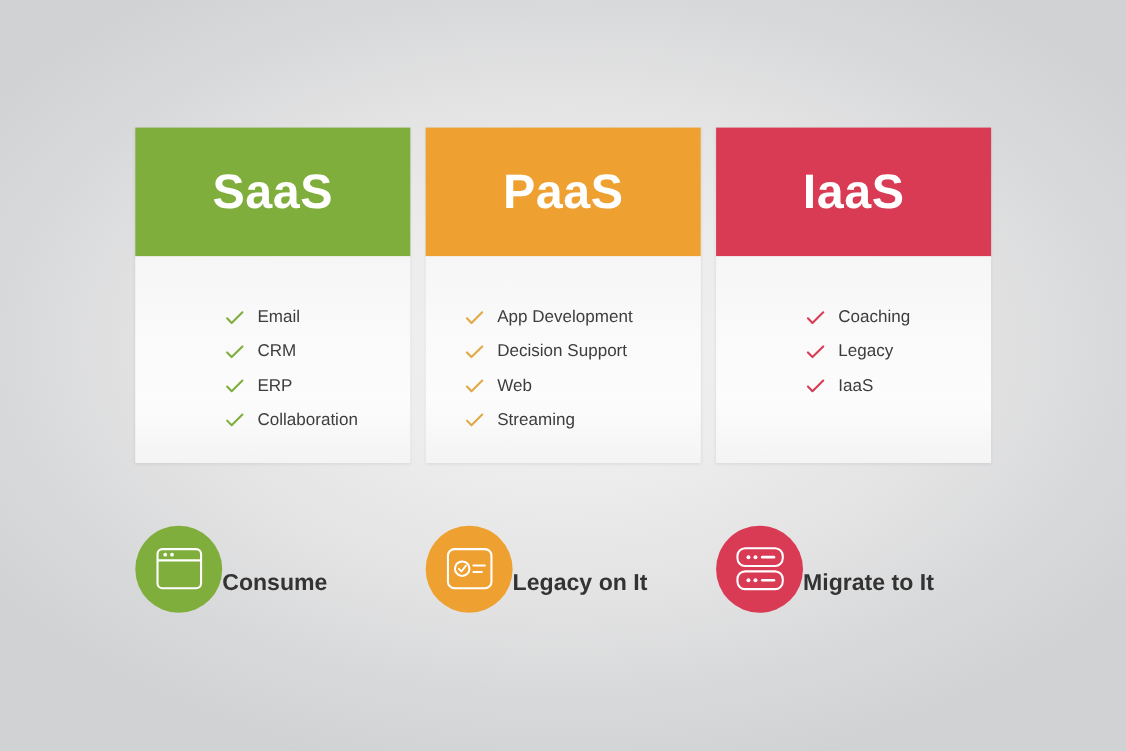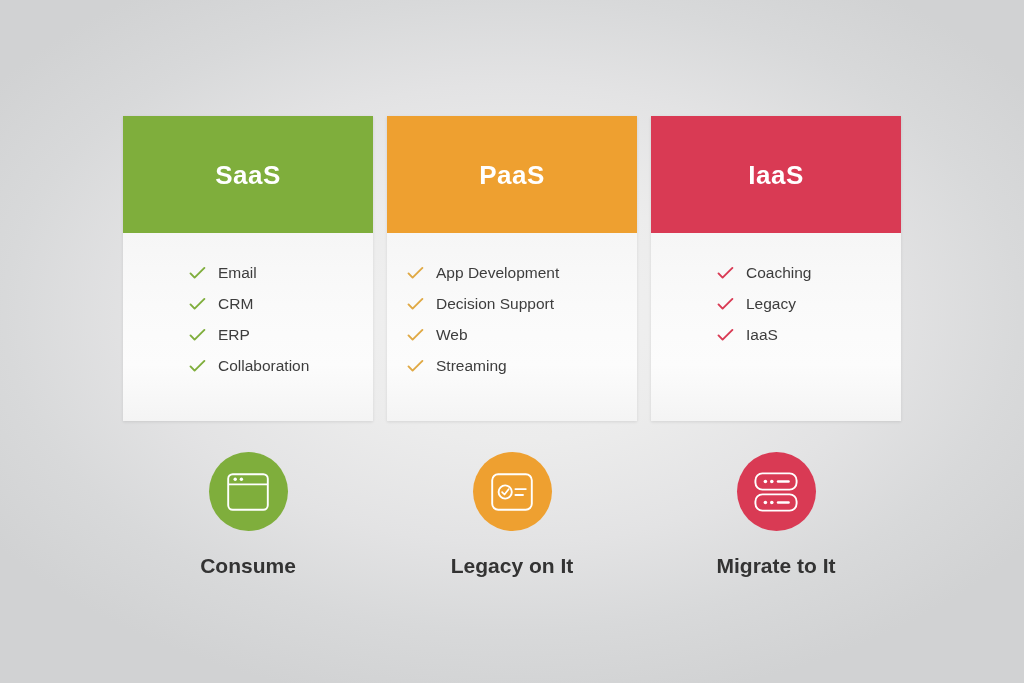--- a/index.html
+++ b/index.html
@@ -48,37 +48,37 @@
 
   .card-header {
     height: 117px;
     display: flex;
     align-items: center;
     justify-content: center;
     flex: 0 0 auto;
   }
 
   .card-header-title {
-    font-size: 26px;
+    font-size: 44px;
     font-weight: bold;
     color: #ffffff;
     letter-spacing: 0.5px;
     line-height: 1;
   }
 
   .card-body {
     flex: 1 1 auto;
     background: linear-gradient(180deg, #f6f6f6 0%, #fafafa 38%, #fcfcfc 70%, #f4f4f4 100%);
     padding: 24px 0 0 0;
     box-sizing: border-box;
   }
 
   .feature-list {
     list-style: none;
-    margin: 0;
+    margin: 16px;
     padding: 0 0 0 66px;
   }
 
   .feature-item {
     display: flex;
     align-items: center;
     height: 31px;
     font-size: 15.5px;
     color: #3d3d3d;
   }
@@ -103,21 +103,21 @@
     top: 452px;
     width: 778px;
     height: 130px;
     display: flex;
     justify-content: space-between;
   }
 
   .bottom-col {
     width: 250px;
     display: flex;
-    flex-direction: column;
+    flex-direction: row;
     align-items: center;
   }
 
   .icon-circle {
     width: 79px;
     height: 79px;
     border-radius: 50%;
     display: flex;
     align-items: center;
     justify-content: center;

